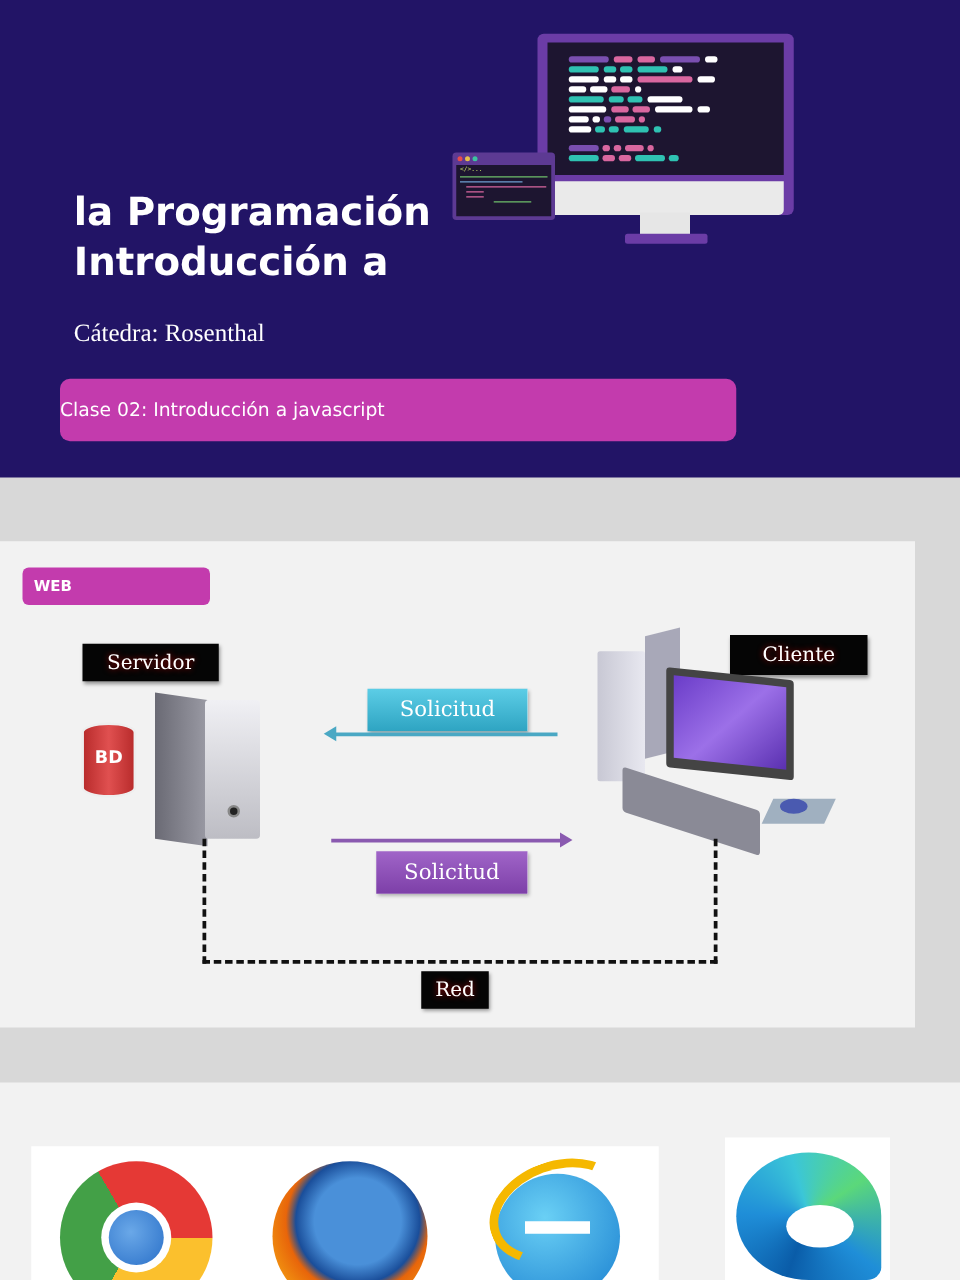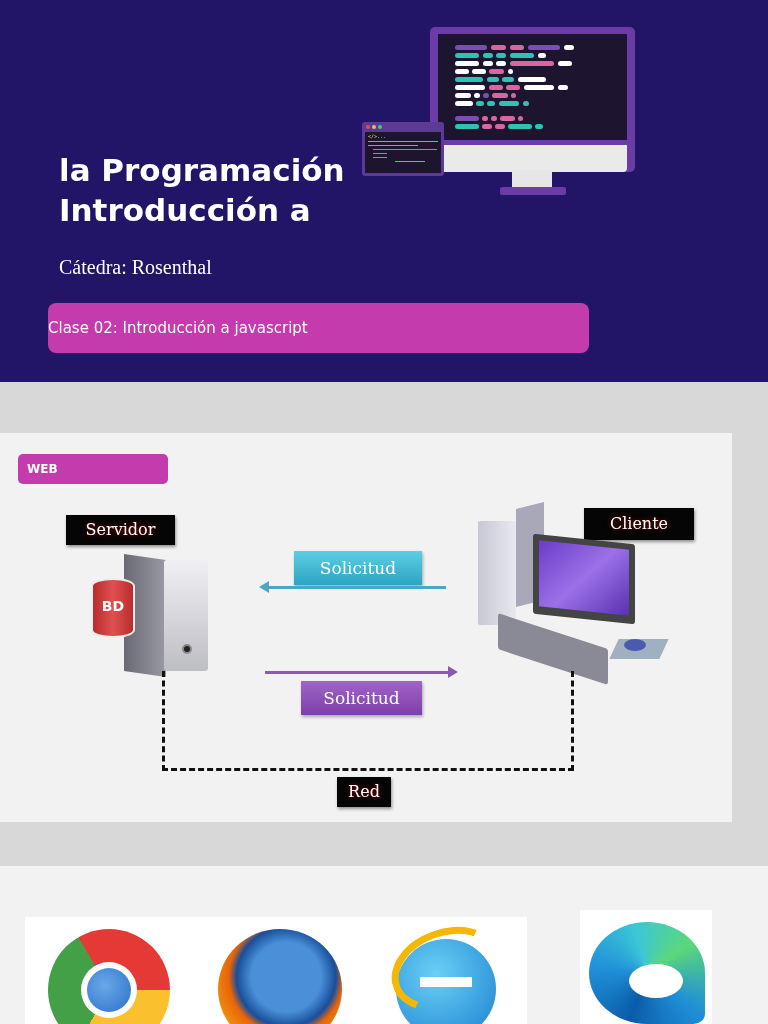--- a/index.html
+++ b/index.html
@@ -123,21 +123,21 @@
 
   <div class="dark-label" style="left:66px;top:82px;width:109px;height:30px;line-height:30px;">Servidor</div>
   <div class="dark-label" style="left:584px;top:75px;width:110px;height:32px;line-height:32px;">Cliente</div>
 
   <div style="position:absolute;left:124px;top:121px;width:84px;height:117px;">
     <div style="position:absolute;left:0;top:0;width:42px;height:117px;background:linear-gradient(90deg,#6a6a74,#9a9aa4);transform:skewY(8deg);transform-origin:top left;"></div>
     <div style="position:absolute;left:40px;top:6px;width:44px;height:111px;background:linear-gradient(180deg,#f0f0f4,#bdbdc4);border-radius:3px;"></div>
     <div style="position:absolute;left:58px;top:90px;width:10px;height:10px;background:#222;border-radius:50%;border:2px solid #888;"></div>
   </div>
 
-  <div style="position:absolute;left:91px;top:145px;width:44px;height:60px;background:linear-gradient(90deg,#b92c2c,#e05050,#b92c2c);border-radius:22px/8px;border:2px solid #eee;">
+  <div style="position:absolute;left:65px;top:145px;width:44px;height:60px;background:linear-gradient(90deg,#b92c2c,#e05050,#b92c2c);border-radius:22px/8px;border:2px solid #eee;">
     <div style="position:absolute;left:0;top:18px;width:40px;text-align:center;color:#fff;font-weight:bold;font-size:14px;font-family:'DejaVu Sans',sans-serif;">BD</div>
   </div>
 
   <div class="color-label" style="left:294px;top:118px;width:128px;height:34px;line-height:34px;background:linear-gradient(180deg,#5ccde6,#2ea4c2);">Solicitud</div>
   <div class="arrow-line" style="left:266px;top:153px;width:180px;background:#4aa8c4;"></div>
   <div style="position:absolute;left:259px;top:148px;width:0;height:0;border-top:6px solid transparent;border-bottom:6px solid transparent;border-right:10px solid #4aa8c4;"></div>
 
   <div class="arrow-line" style="left:265px;top:238px;width:184px;background:#8a5ab0;"></div>
   <div style="position:absolute;left:448px;top:233px;width:0;height:0;border-top:6px solid transparent;border-bottom:6px solid transparent;border-left:10px solid #8a5ab0;"></div>
   <div class="color-label" style="left:301px;top:248px;width:121px;height:34px;line-height:34px;background:linear-gradient(180deg,#a065c8,#7d3fa8);">Solicitud</div>

